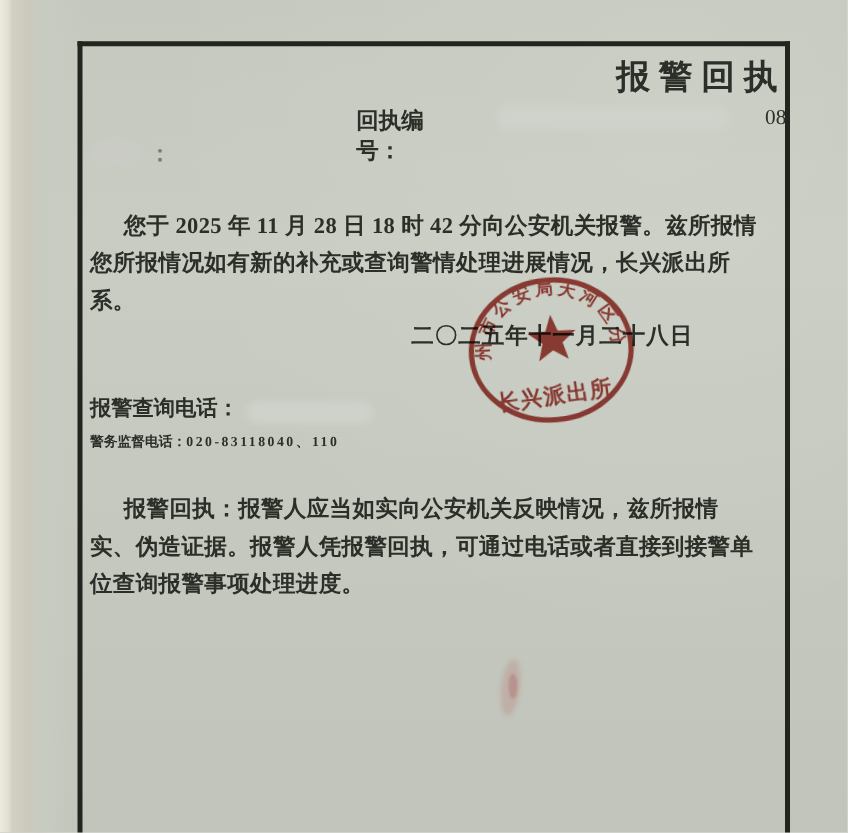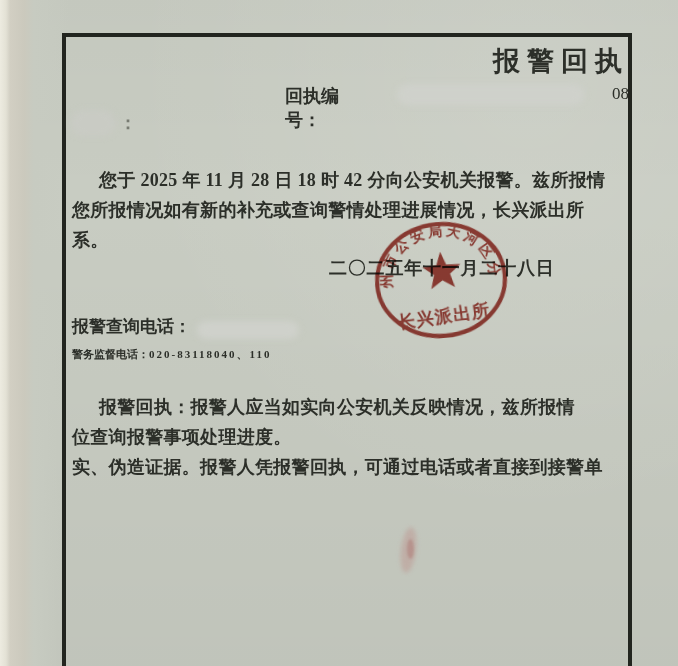--- a/index.html
+++ b/index.html
@@ -111,22 +111,22 @@
     <span>报警查询电话：</span>
     <div class="blob blob-phone"></div>
   </div>
 
   <div class="phone-supervise">
     <span>警务监督电话：</span><span class="phone-number">020-83118040、110</span>
   </div>
 
   <div class="tips">
     <div class="line-indent"><span class="tips-label">报警回执：</span><span>报警人应当如实向公安机关反映情况，兹所报情</span></div>
+    <div>实、伪造证据。报警人凭报警回执，可通过电话或者直接到接警单</div>
     <div>位查询报警事项处理进度。</div>
-    <div>实、伪造证据。报警人凭报警回执，可通过电话或者直接到接警单</div>
   </div>
 
   <svg class="stamp" viewBox="0 0 135 118">
     <defs>
       <path id="arcPath" d="M 21.5,70 A 49,41 0 1 1 113.5,70" fill="none"></path>
     </defs>
     <ellipse cx="67.5" cy="59" rx="63.5" ry="55.5" fill="none" stroke-width="4.2" stroke="#a63d35"></ellipse>
     <text font-size="14" font-weight="bold" letter-spacing="3.2" fill="#a63d35">
       <textPath href="#arcPath" startOffset="50%" text-anchor="middle">广州市公安局天河区分局</textPath>
     </text>

